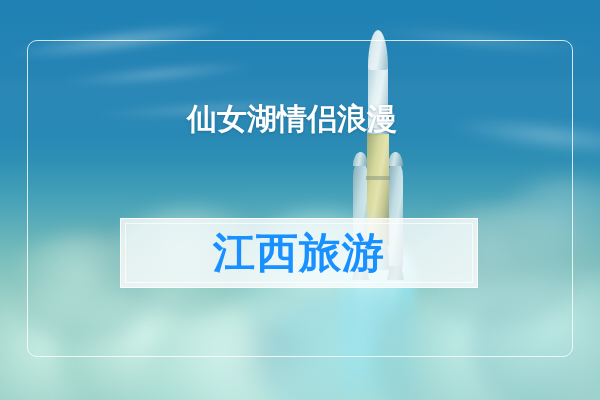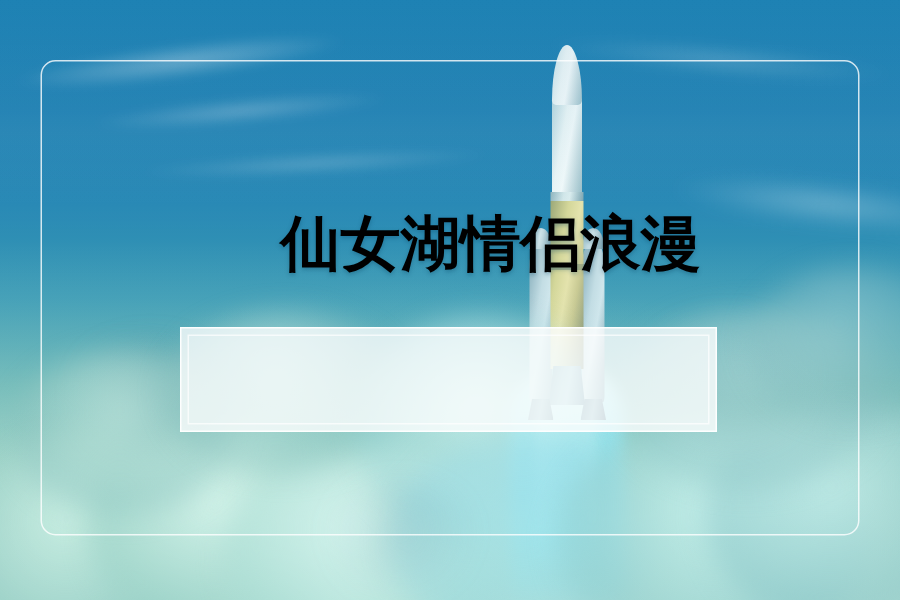--- a/index.html
+++ b/index.html
@@ -284,28 +284,27 @@
   
   .content {
     position: absolute;
     inset: 0;
   }
 
   .headline {
     position: absolute;
     left: 187px;
     top: 98px;
-    color: #000000;
-    font-size: 40px;
+    color: #ffffff;
+    font-size: 30px;
     font-weight: bold;
     line-height: 42px;
     letter-spacing: 0px;
     white-space: nowrap;
     text-shadow: 0 1px 3px rgba(10,70,100,0.35);
-    margin-top: 44px;
   }
   .headline .line { display: block; }
 
   .subpanel {
     position: absolute;
     left: 120px;
     top: 218px;
     width: 358px;
     height: 70px;
     background: rgba(255,255,255,0.78);
@@ -387,17 +386,18 @@
   <div class="frame"></div>
 
   <div class="content">
 
     <div class="headline">
       <span class="line">仙女湖情侣浪漫</span>
     </div>
 
     <div class="subpanel">
       <div class="subpanel-inner"></div>
+      <span class="subtitle">江西旅游</span>
     </div>
 
   </div>
 
 </div>
 
 </body></html>

